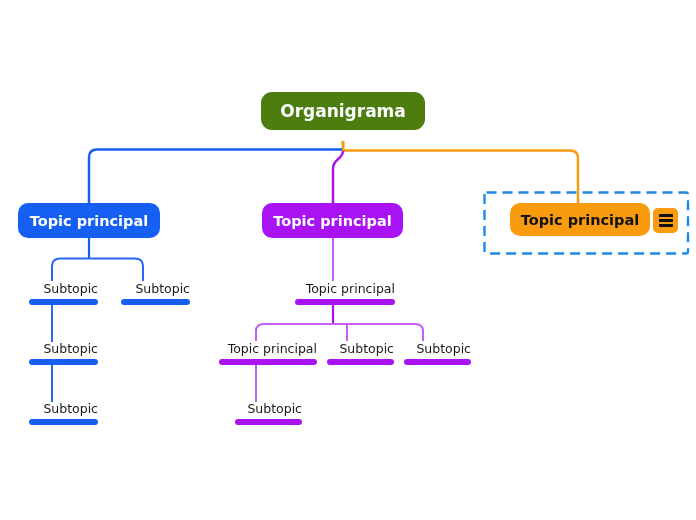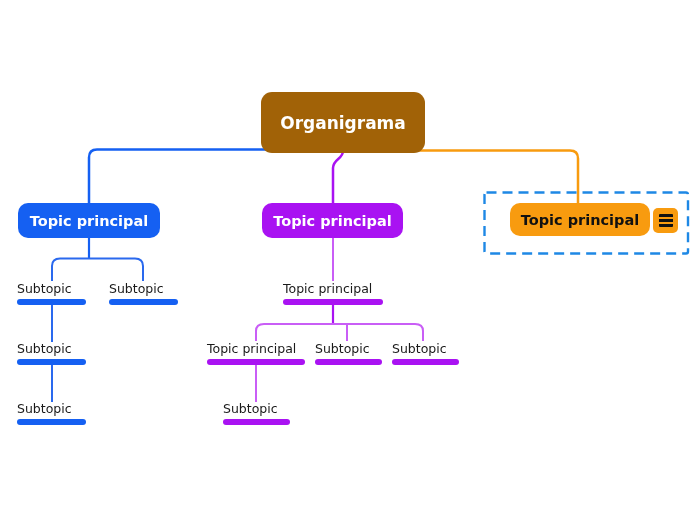--- a/index.html
+++ b/index.html
@@ -6,33 +6,33 @@
   .canvas{
     position:relative;width:696px;height:520px;background:#ffffff;
     font-family:"DejaVu Sans","Liberation Sans",sans-serif;overflow:hidden;
   }
   .connectors{position:absolute;left:0;top:0;width:696px;height:520px;}
   .node{
     position:absolute;display:flex;align-items:center;justify-content:center;
     border-radius:10px;font-weight:bold;font-size:14.5px;color:#ffffff;
     box-sizing:border-box;cursor:pointer;
   }
-  .node-root{left:261px;top:92px;width:164px;height:61px;background:#a16207;font-size:17px;border-radius:11px;}
+  .node-root{left:261px;top:92px;width:164px;height:38px;background:#4d7c0f;font-size:17px;border-radius:11px;}
   .node-blue{left:18px;top:203px;width:142px;height:35px;background:#1560F2;}
   .node-purple{left:262px;top:203px;width:141px;height:35px;background:#A912F2;}
   .node-orange{left:510px;top:203px;width:140px;height:33px;background:#F89B0F;color:#111111;}
   .menu-button{
     position:absolute;left:653px;top:208px;width:25px;height:25px;border-radius:5px;
     background:#F89B0F;display:flex;align-items:center;justify-content:center;cursor:pointer;
   }
   .menu-glyph{display:block;width:14px;height:13px;
     background:linear-gradient(#111 0 3px,transparent 3px 5px,#111 5px 8px,transparent 8px 10px,#111 10px 13px);
     border-radius:1px;}
   .line-topic{
-    position:absolute;display:flex;flex-direction:column;align-items:flex-start;cursor:pointer;
+    position:absolute;display:flex;flex-direction:column;align-items:flex-end;cursor:pointer;margin-left:12px;
   }
   .line-topic .lbl{
     font-size:12.5px;line-height:16px;color:#1A1A1A;white-space:nowrap;
   }
   .line-topic .bar{width:100%;height:6px;border-radius:3px;margin-top:2px;}
   .bar-blue{background:#1560F2;}
   .bar-purple{background:#A912F2;}
 </style>
 </head>
 <body>

